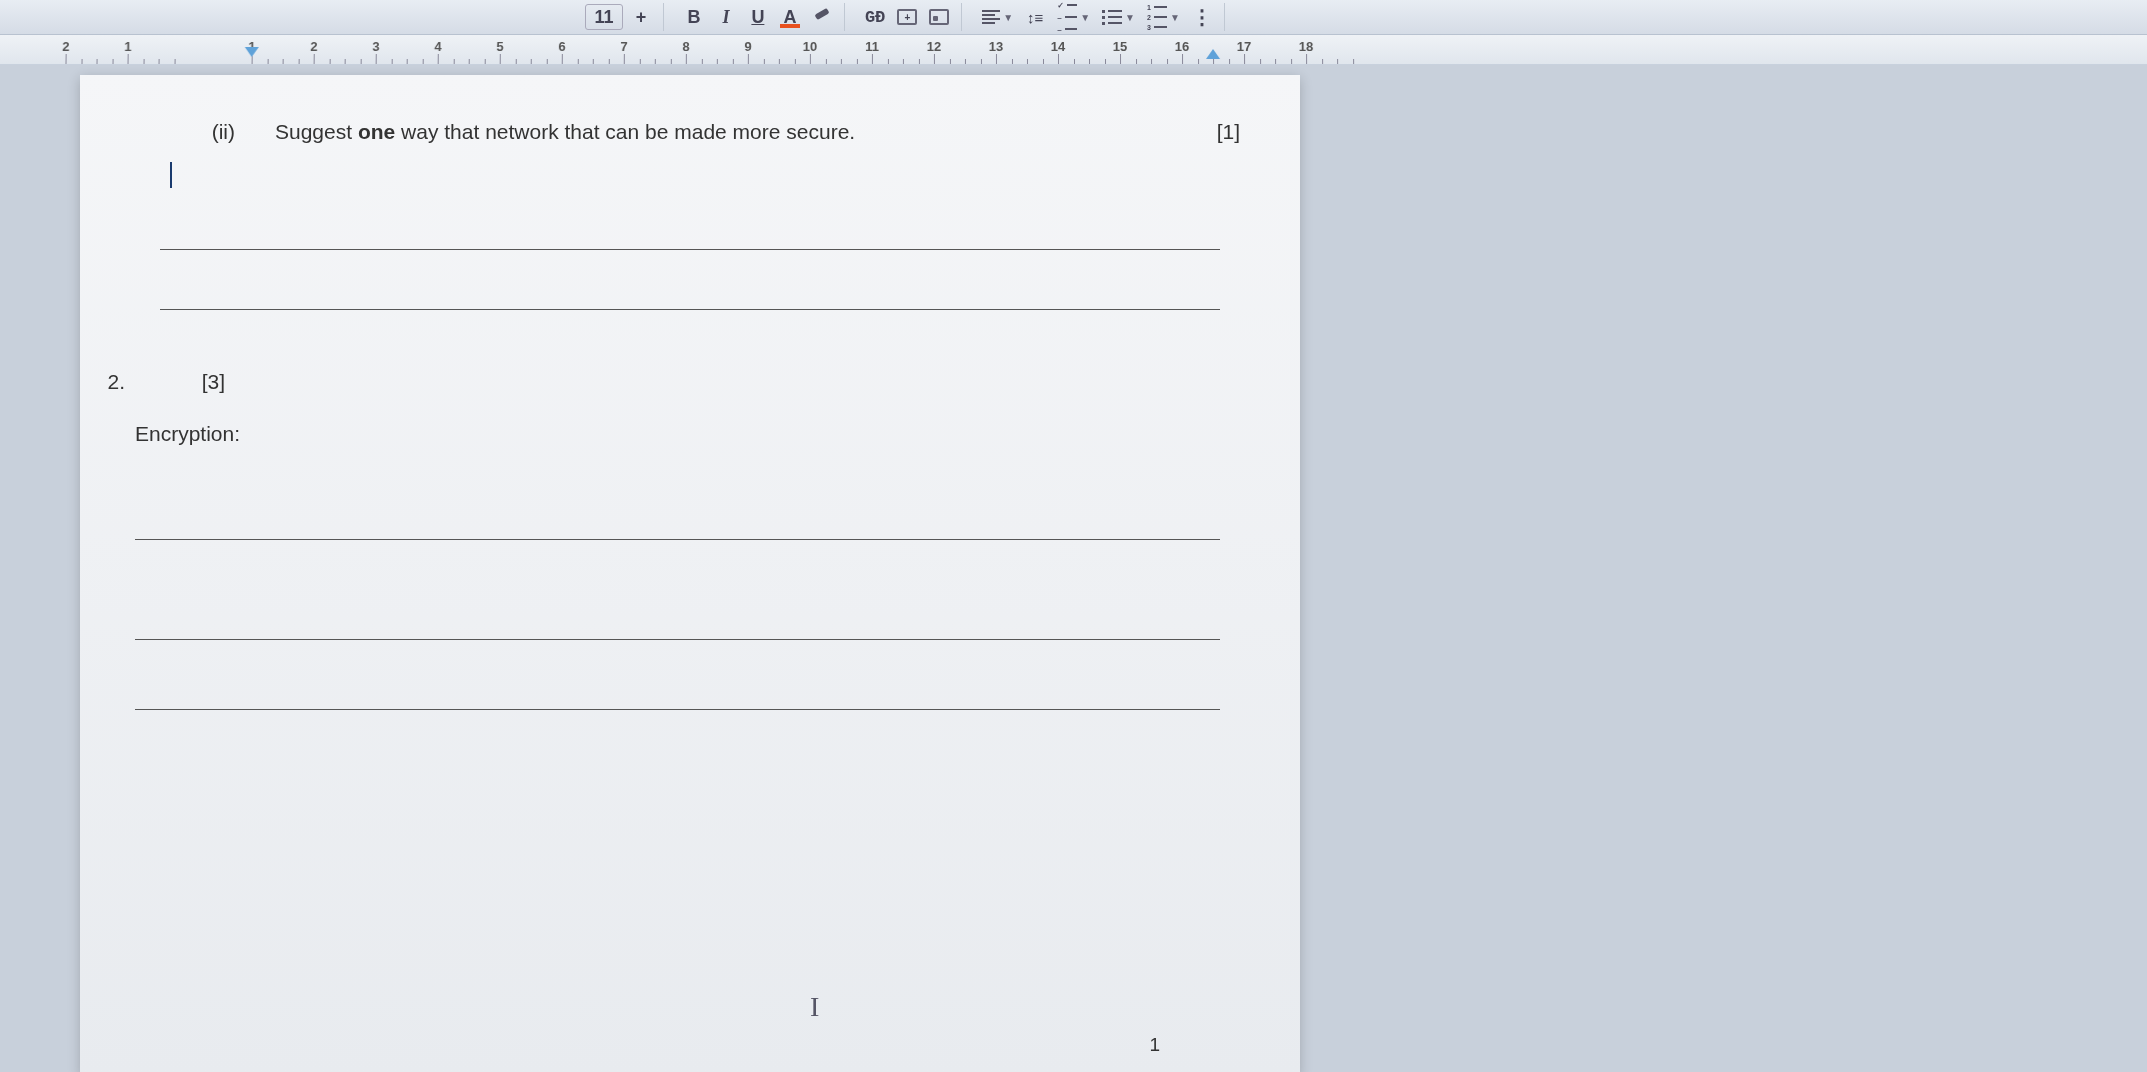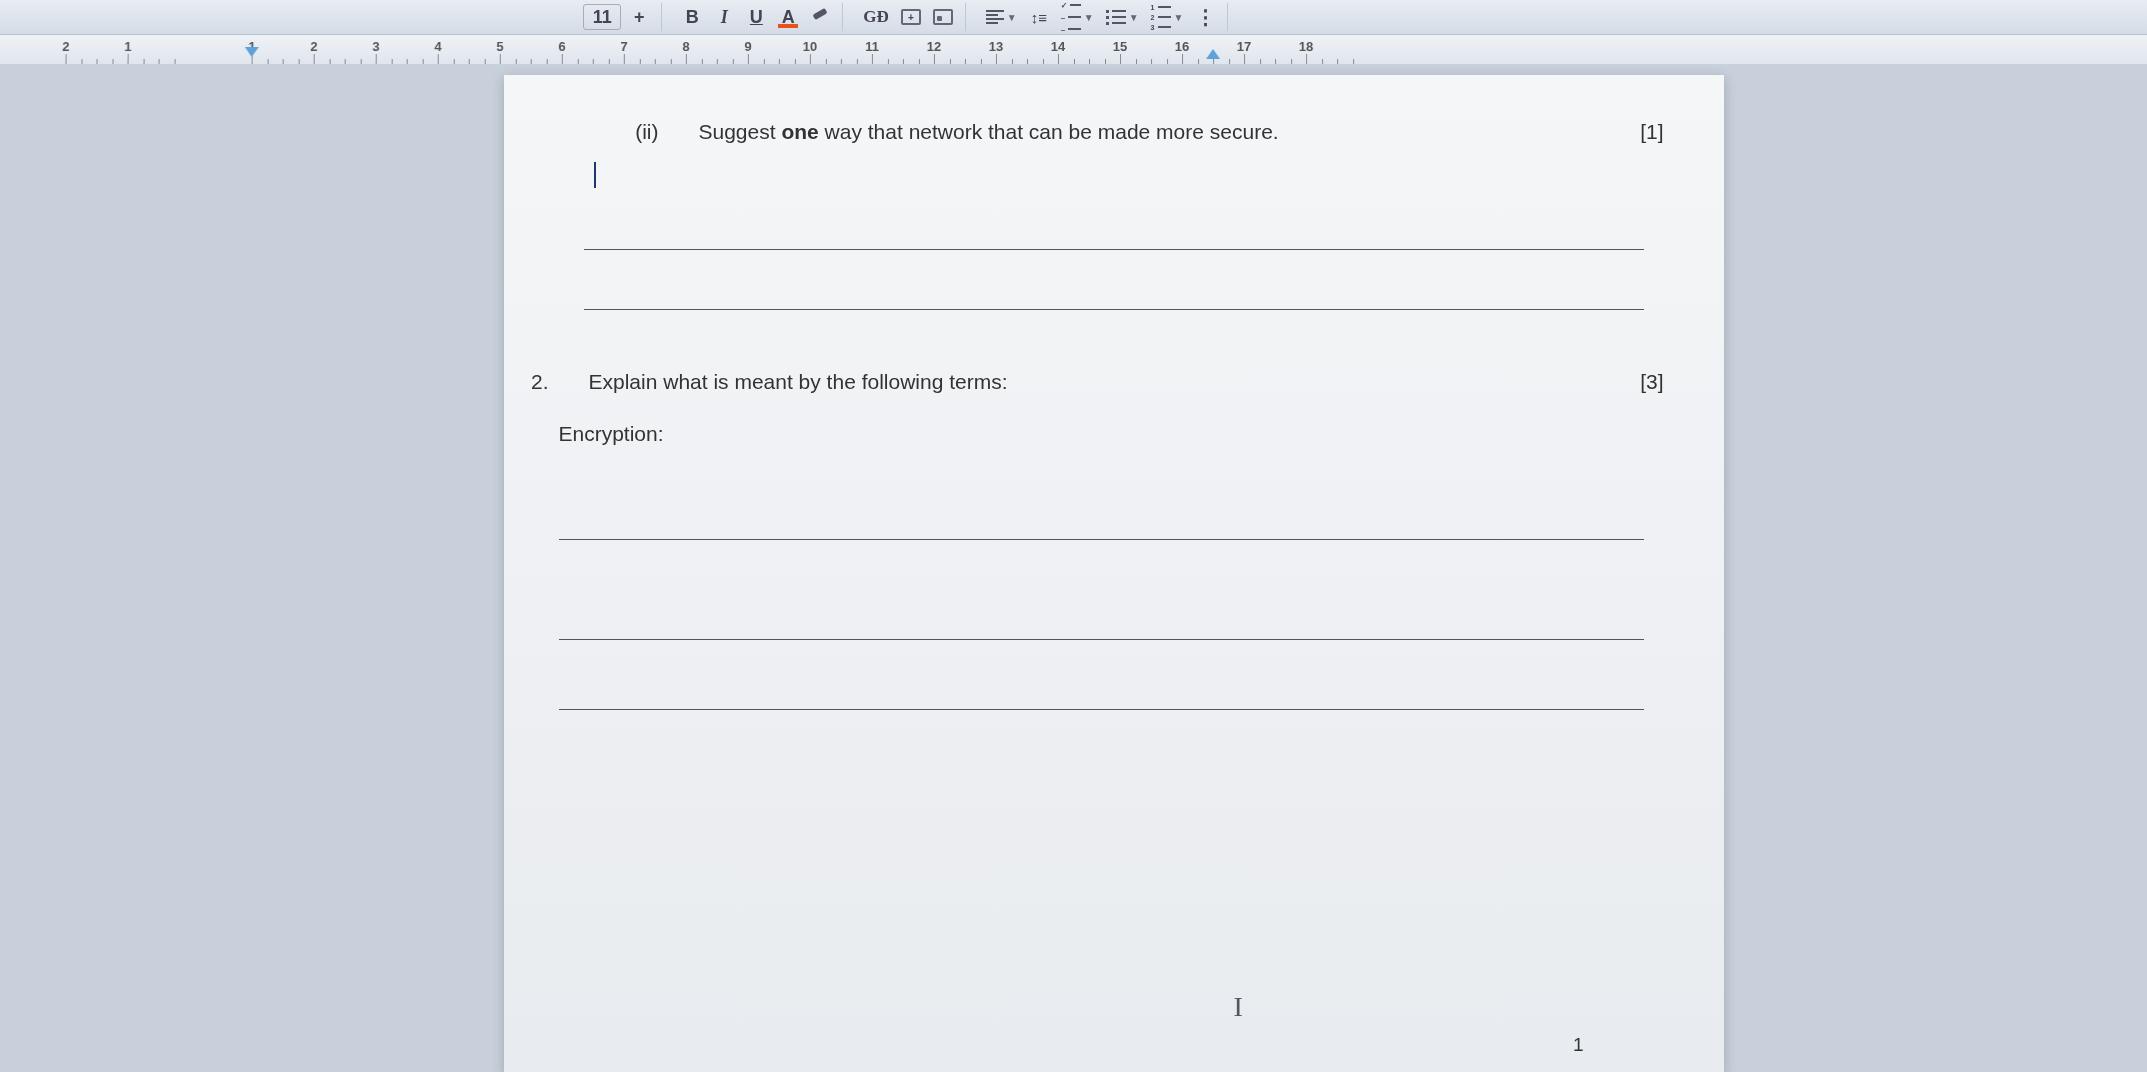--- a/index.html
+++ b/index.html
@@ -208,21 +208,20 @@
     .margin-marker.right {
       top: 14px;
       clip-path: polygon(50% 0, 100% 100%, 0 100%);
     }
     
     
     .doc-container {
       background: #c8d0db;
       height: calc(100% - 65px);
       display: flex;
-      justify-content: center;
       padding-top: 10px;
       position: relative;
     }
     
     .page {
       width: 1220px;
       min-height: 1000px;
       background: linear-gradient(to bottom, #f5f6f8, #e8ebef);
       box-shadow: 0 3px 12px rgba(0,0,0,0.2);
       padding: 40px 60px;
@@ -325,21 +324,21 @@
     <div class="toolbar-btn bold-btn">B</div>
     <div class="toolbar-btn italic-btn">I</div>
     <div class="toolbar-btn underline-btn">U</div>
     <div class="toolbar-btn color-a">A</div>
     <div class="toolbar-btn">
         <div class="highlighter-icon"></div>
       </div>
   </div>
 
   <div class="toolbar-group">
-    <div class="toolbar-btn" style="font-family:Liberation Serif, serif;font-weight:600;font-size:17px;">GÐ</div>
+    <div class="toolbar-btn" style="font-family:Liberation Mono, monospace;font-weight:600;font-size:17px;">GÐ</div>
     <div class="toolbar-btn">
         <div class="comment-box">+</div>
       </div>
     <div class="toolbar-btn">
         <div class="image-box"></div>
       </div>
   </div>
 
   <div class="toolbar-group">
     <div class="toolbar-btn">
@@ -535,21 +534,20 @@
     </div>
 
     <div style="margin-left:20px; margin-right:20px;">
       <div class="answer-line"></div>
       <div class="answer-line"></div>
     </div>
 
     <div class="q2-block">
       <div class="question-row">
         <div class="q-num">2.</div>
-        <div class="q-content">Explain what is meant by the following terms:</div>
         <div class="marks">[3]</div>
       </div>
 
       <div class="subterm">Encryption:</div>
       <div style="margin-left:30px; margin-right:20px;">
         <div class="answer-line" style="margin-top:50px;"></div>
       </div>
 
       <div style="margin-left:30px; margin-right:20px;">
         <div class="answer-line" style="margin-top:60px;"></div>

